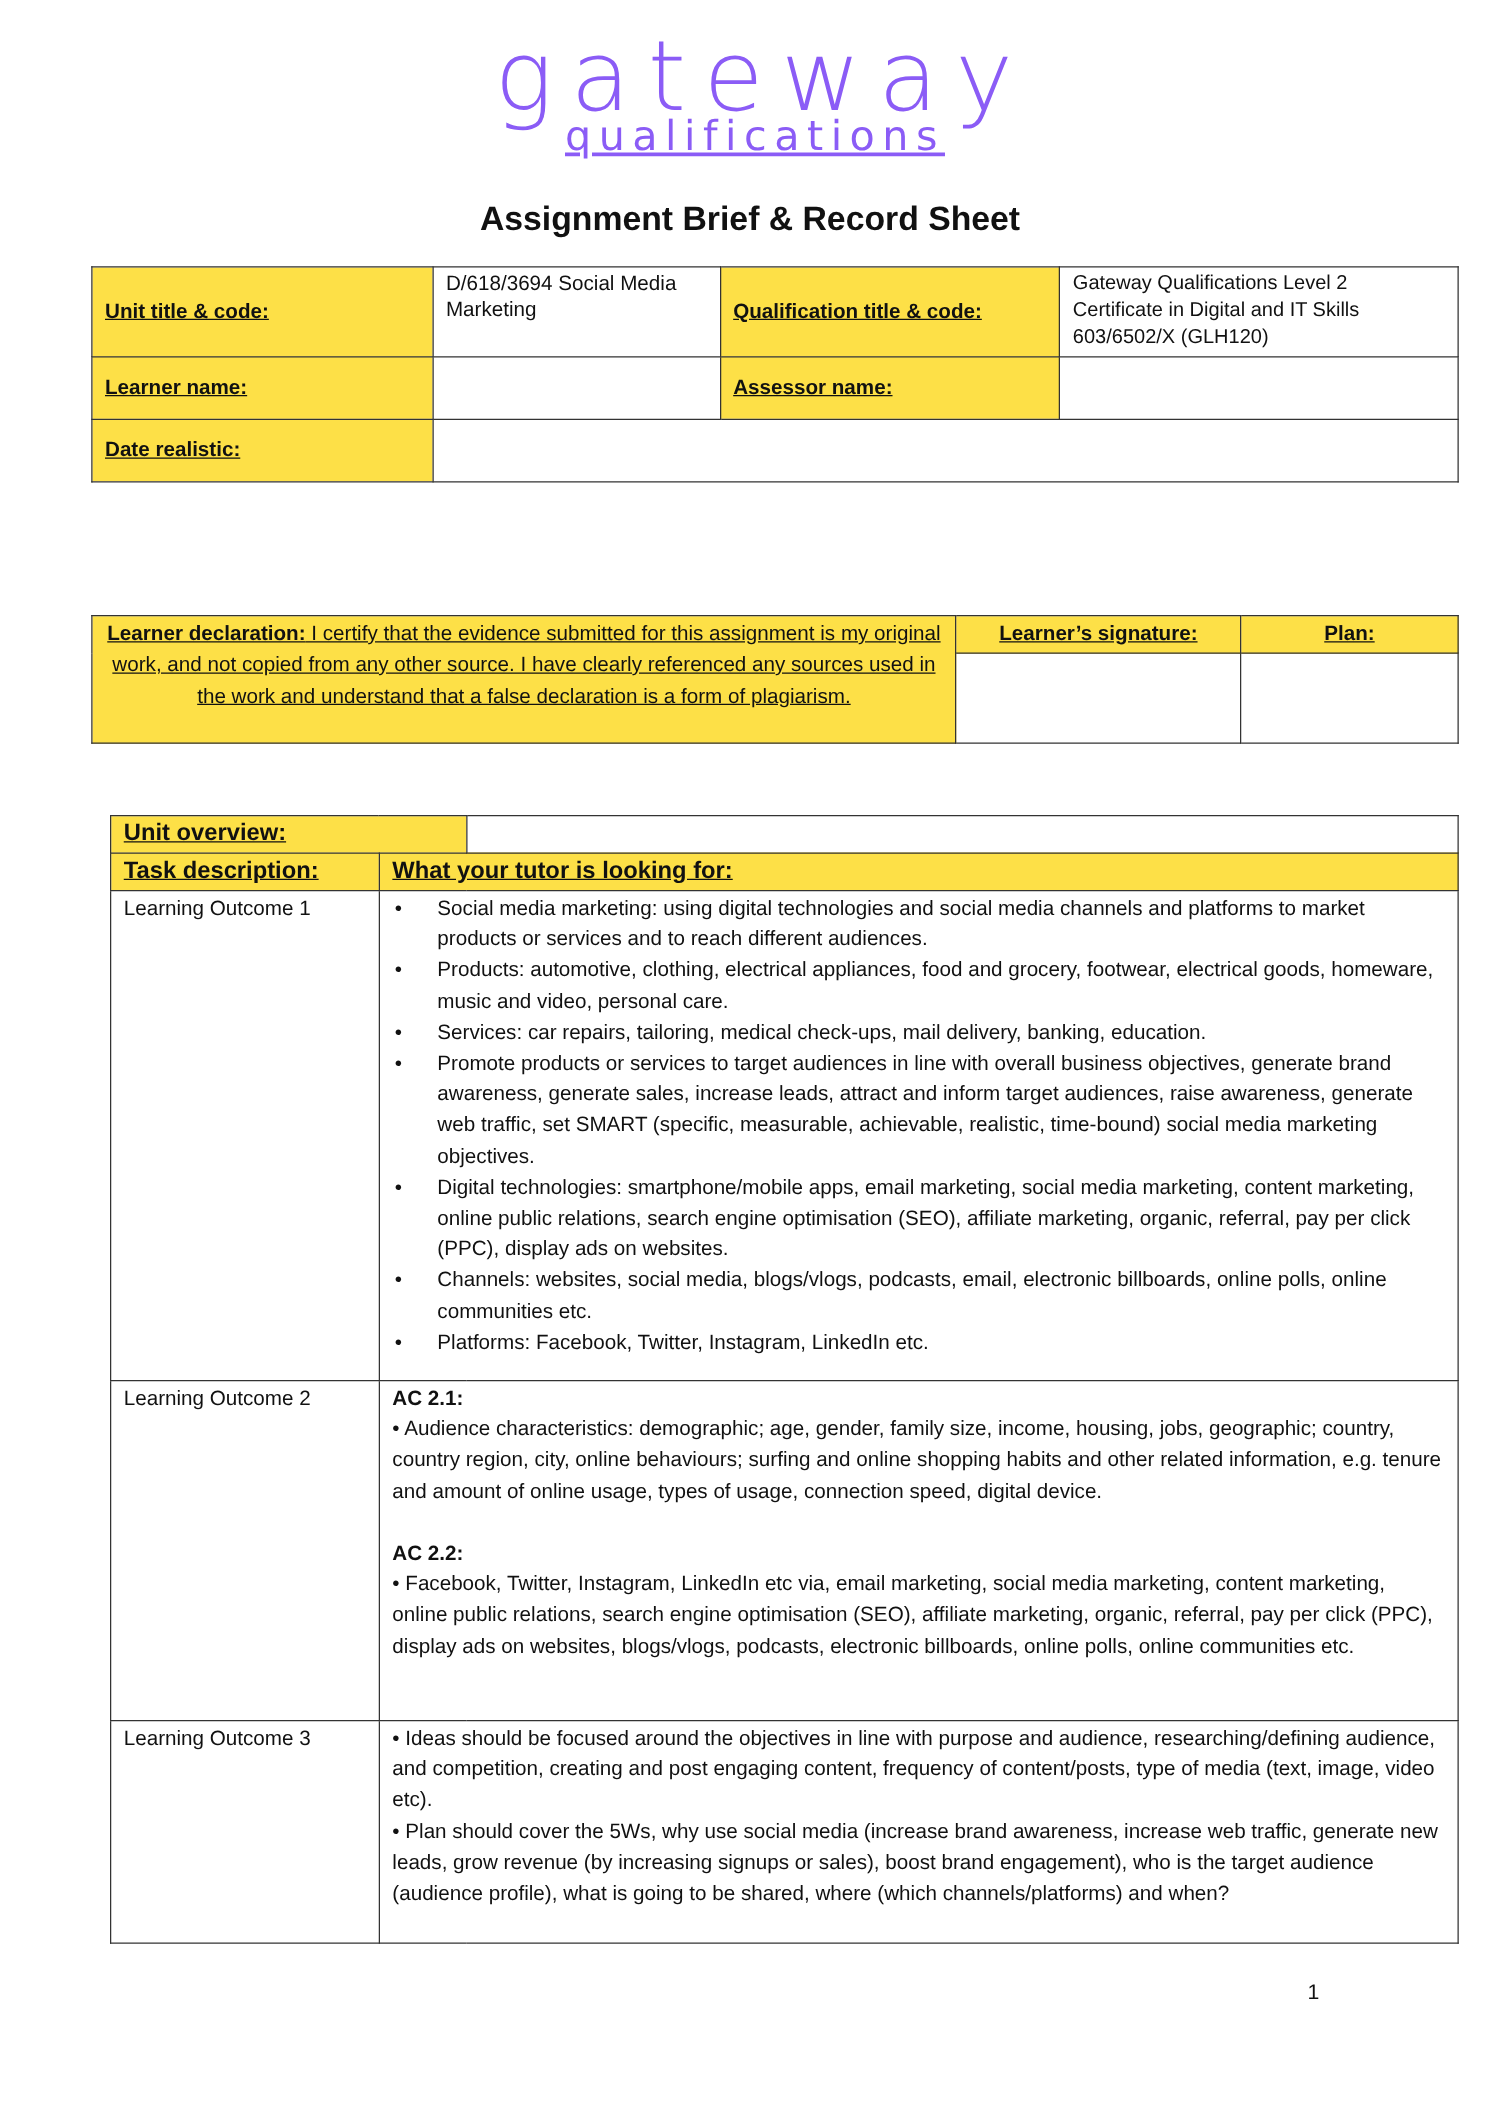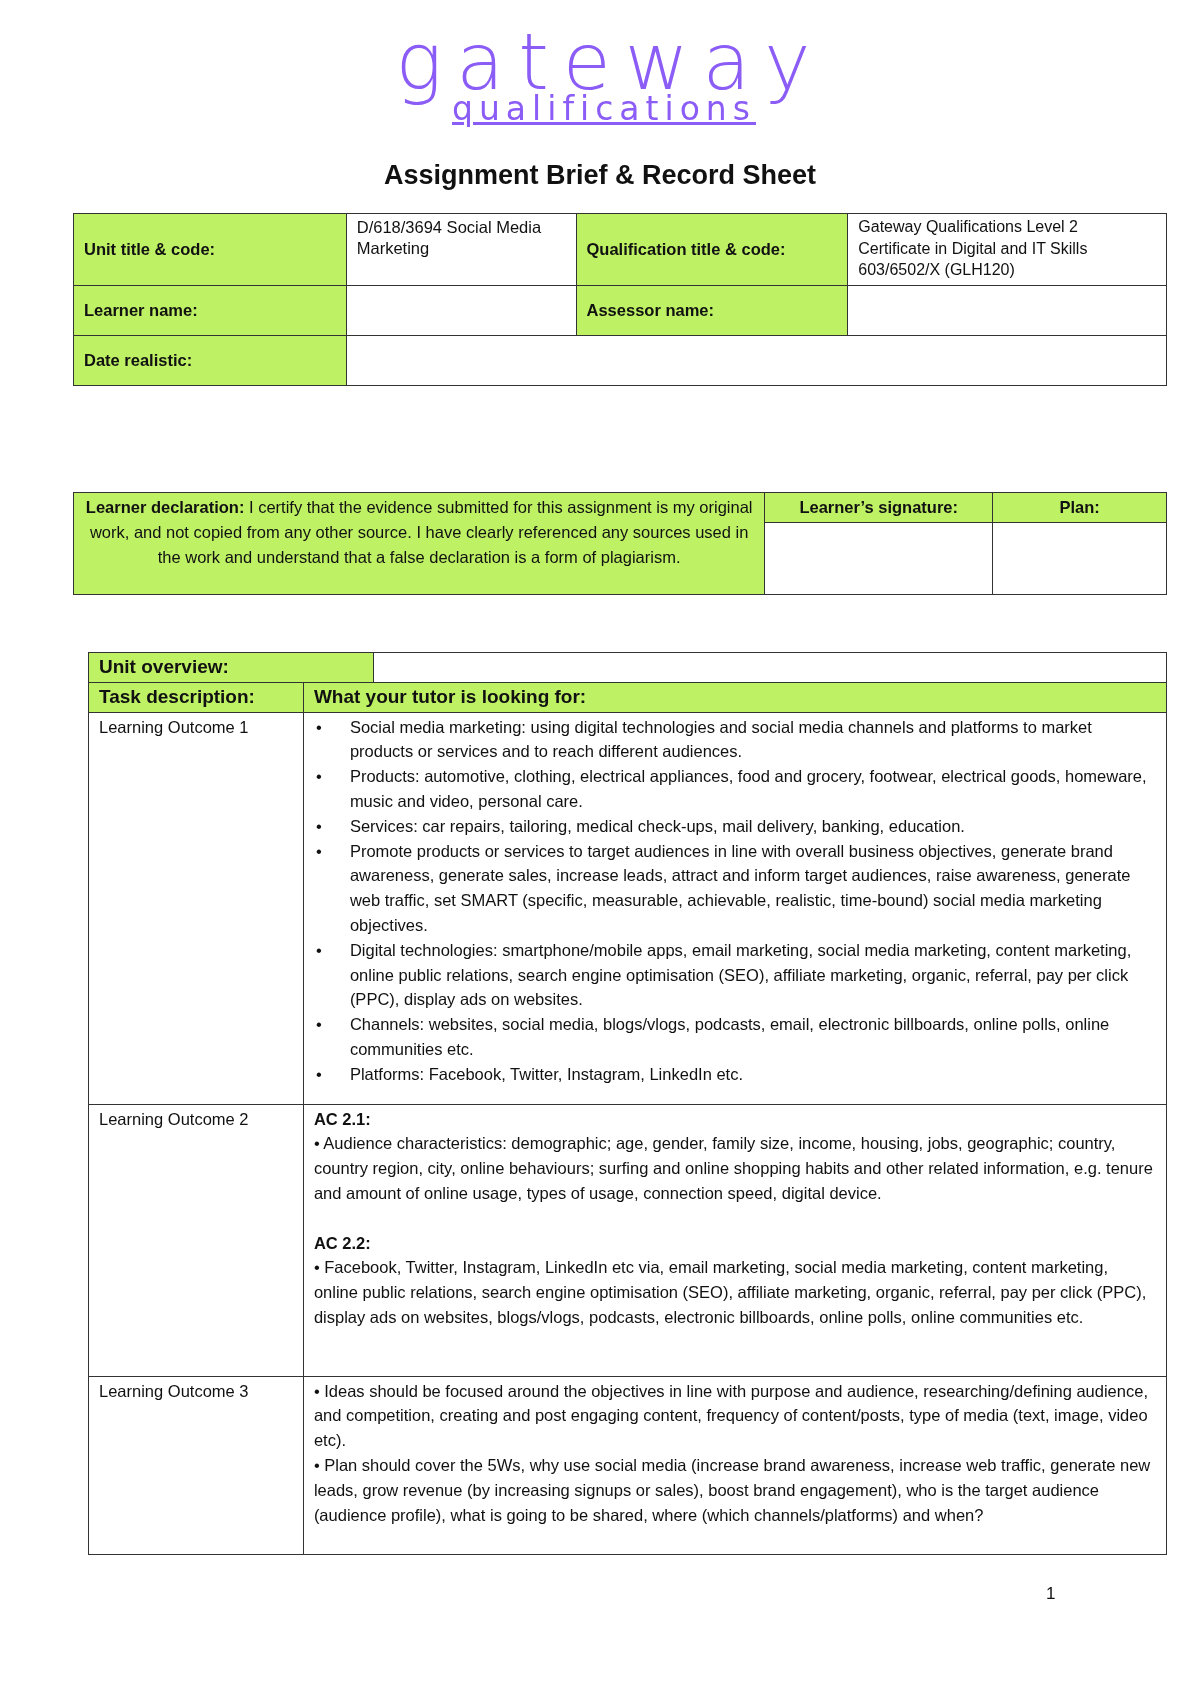--- a/index.html
+++ b/index.html
@@ -3,21 +3,21 @@
 <meta charset="utf-8">
 <style>
   html, body { margin: 0; padding: 0; background: #ffffff; }
   body { width: 1200px; height: 1696px; position: relative; font-family: "Liberation Sans", sans-serif; color: #111; overflow: hidden; }
   .logo { position: absolute; left: 0; width: 1200px; top: 22px; text-align: center; color: #8b5cf6; }
   .logo .big { font-family: "DejaVu Sans", sans-serif; font-weight: 300; font-size: 78px; letter-spacing: 14px; line-height: 80px; margin-left: 20px; }
   .logo .small { font-family: "DejaVu Sans", sans-serif; font-size: 33px; letter-spacing: 6px; line-height: 26px; margin-left: 8px; margin-top: -6px; text-decoration: underline; }
   .title { position: absolute; top: 160px; left: 0; width: 1200px; text-align: center; font-weight: bold; font-size: 27px; }
   table { border-collapse: collapse; position: absolute; font-size: 16.5px; }
   td { border: 1.6px solid #333; vertical-align: top; padding: 0; }
-  .shade { background: #bef264; }
+  .shade { background: #fde047; text-decoration: underline; }
   .t1 { left: 73px; top: 213px; width: 1094px; }
   .t1 td { padding: 4px 10px; }
   .t1 .lbl { font-weight: bold; vertical-align: middle; }
   .t2 { left: 73px; top: 492px; width: 1094px; }
   .t2 td { padding: 2px 8px; line-height: 25px; text-align: center; }
   .t3 { left: 88px; top: 652px; width: 1079px; }
   .t3 td { padding: 2px 10px; line-height: 24.8px; }
   .t3 .hdr { font-weight: bold; font-size: 19px; }
   ul.b { margin: 0; padding: 0; list-style: none; }
   ul.b li { position: relative; padding-left: 36px; }

